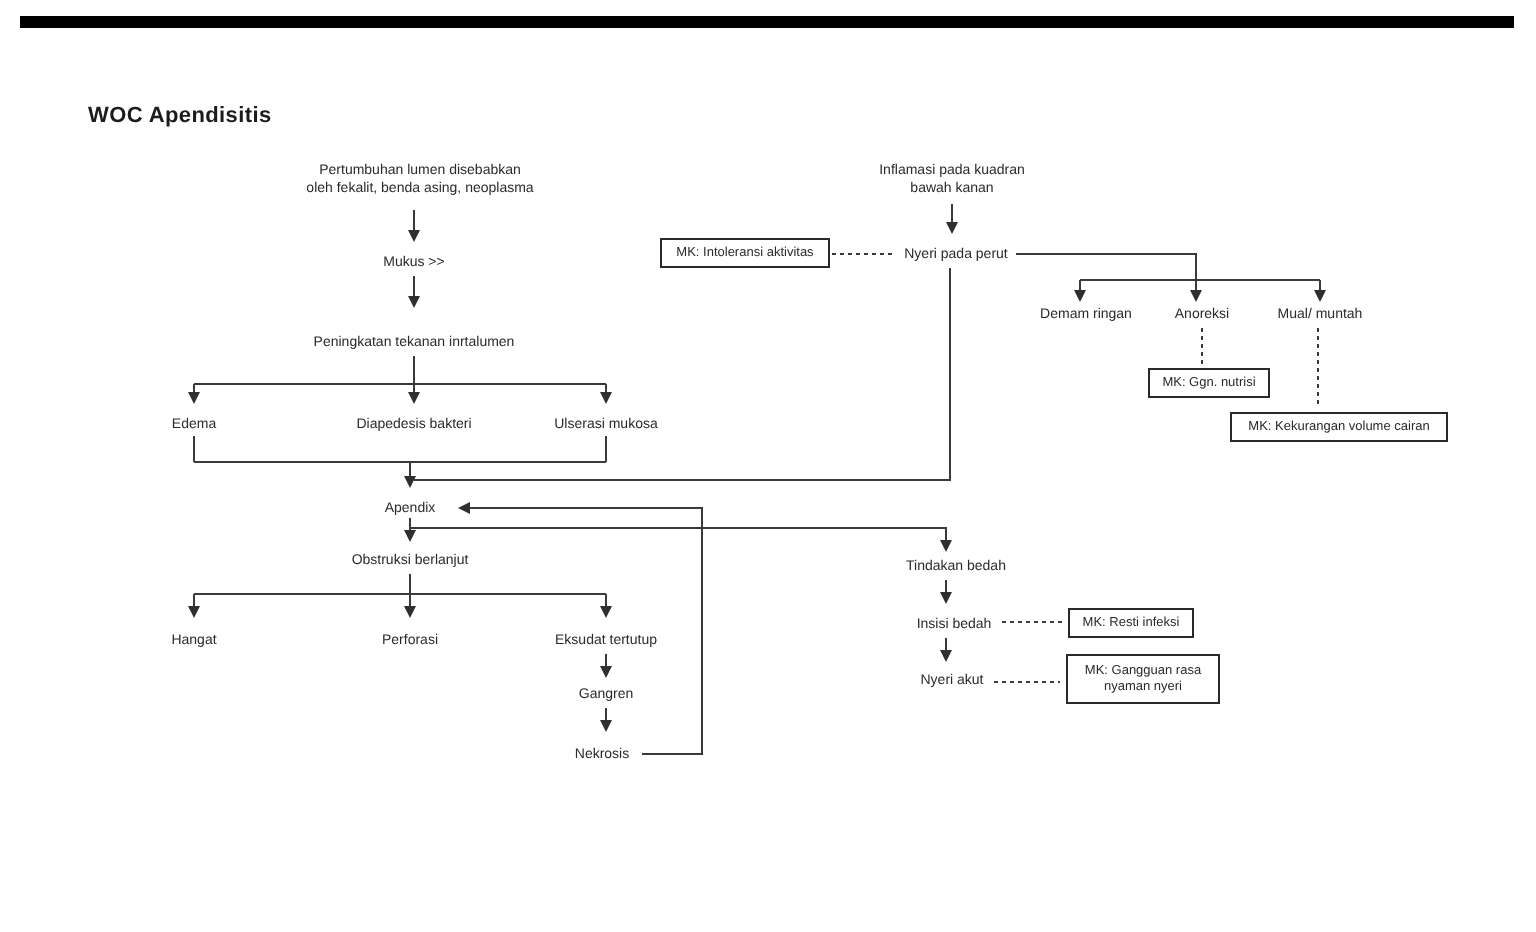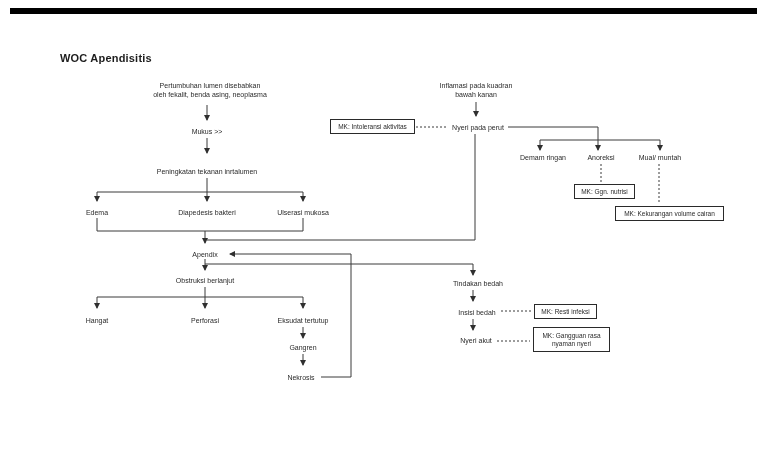--- a/index.html
+++ b/index.html
@@ -3,21 +3,21 @@
 <meta charset="utf-8">
 <style>
   html,body{margin:0;padding:0;}
   body{
     width:768px;height:466px;background:#ffffff;position:relative;overflow:hidden;
     font-family:"Liberation Sans", sans-serif;
   }
   .topbar{position:absolute;left:10px;top:8px;width:747px;height:6px;background:#000000;}
   .title{
     position:absolute;left:44px;top:52px;font-size:11px;font-weight:bold;color:#1c1c1c;
-    letter-spacing:.2px;white-space:nowrap;margin-left:16px;
+    letter-spacing:.2px;white-space:nowrap;
   }
   svg.connectors{position:absolute;left:0;top:0;}
   .node{
     position:absolute;transform:translateX(-50%);
     font-size:7px;line-height:9px;color:#2a2a2a;
     white-space:pre-line;text-align:center;
   }
   .mkbox{
     position:absolute;box-sizing:border-box;border:1px solid #2a2a2a;background:#ffffff;
     font-size:6.5px;line-height:8px;color:#2a2a2a;

